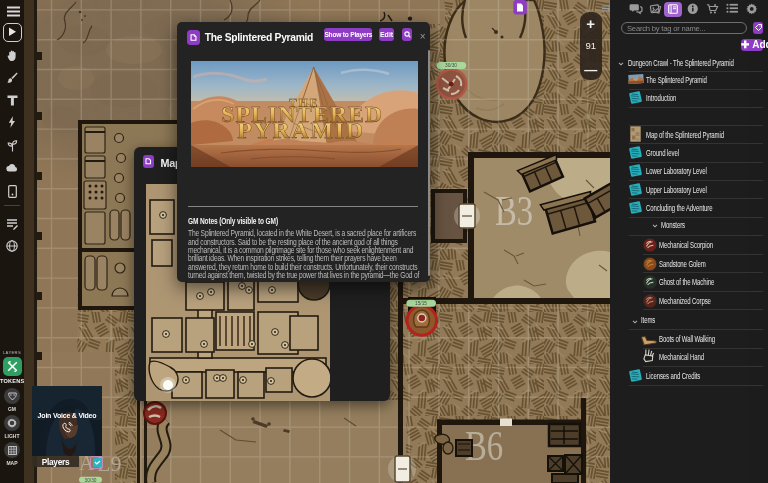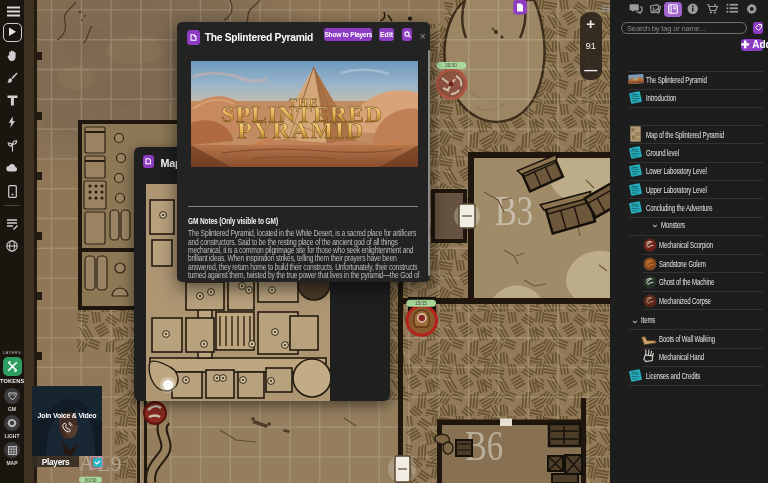--- a/index.html
+++ b/index.html
@@ -428,20 +428,26 @@
   <div class="abs" style="left:17px;top:23.5px;font-size:7.6px;color:#888;letter-spacing:-0.2px;">Search by tag or name...</div>
 
   <div class="abs" style="left:142.5px;top:21.5px;width:10.5px;height:12px;background:#8e3cc4;border-radius:3px;"></div>
   <svg class="abs" style="left:144.5px;top:24px" width="7" height="7" viewBox="0 0 7 7">
         <path d="M0.5 3.5L3.5 0.5h3v3l-3 3z" fill="none" stroke="#fff" stroke-width="1"></path>
         <circle cx="5" cy="2" r="0.6" fill="#fff"></circle>
       </svg>
 
   <div class="abs" style="left:131px;top:38.5px;width:22px;height:12px;background:#8e3cc4;border-radius:3.5px;color:#fff;font-size:10px;font-weight:bold;text-align:center;line-height:12px;white-space:nowrap;">✚&nbsp;Add</div>
 
+<div class="abs" style="left:0;top:53.2px;width:158px;height:18.3px;">
+        <svg class="abs" style="left:8px;top:8.8px" width="6" height="4" viewBox="0 0 7 5">
+          <path d="M1 1l2.5 2.5L6 1" stroke="#a9a9a9" stroke-width="1.4" fill="none"></path>
+        </svg>
+        <div class="abs sq" style="left:17.5px;top:4.6px;font-size:8.4px;color:#e8e8e8;">Dungeon Crawl - The Splintered Pyramid</div>
+      </div>
   <div class="abs" style="left:19px;top:71.4px;width:134px;height:1px;background:#333333;"></div>
 
 <div class="abs" style="left:0;top:70.7px;width:158px;height:18.3px;">
         <svg class="abs" style="left:18px;top:3.6px" width="16" height="10" viewBox="0 0 16 10">
           <g transform="rotate(-3 8 5)">
             <rect x="0.5" y="0.5" width="15" height="9" fill="#7d9cb5"></rect>
             <path d="M0.5 5.5l4-2 3.5 2.5 3-3.5 4.5 3v4h-15z" fill="#b5713f"></path>
             <path d="M5 4.5l3 1.8 2.5-2.8" fill="none" stroke="#caa36b" stroke-width="1"></path>
             <rect x="0.5" y="7" width="15" height="2.5" fill="#8c4f2c"></rect>
           </g>

